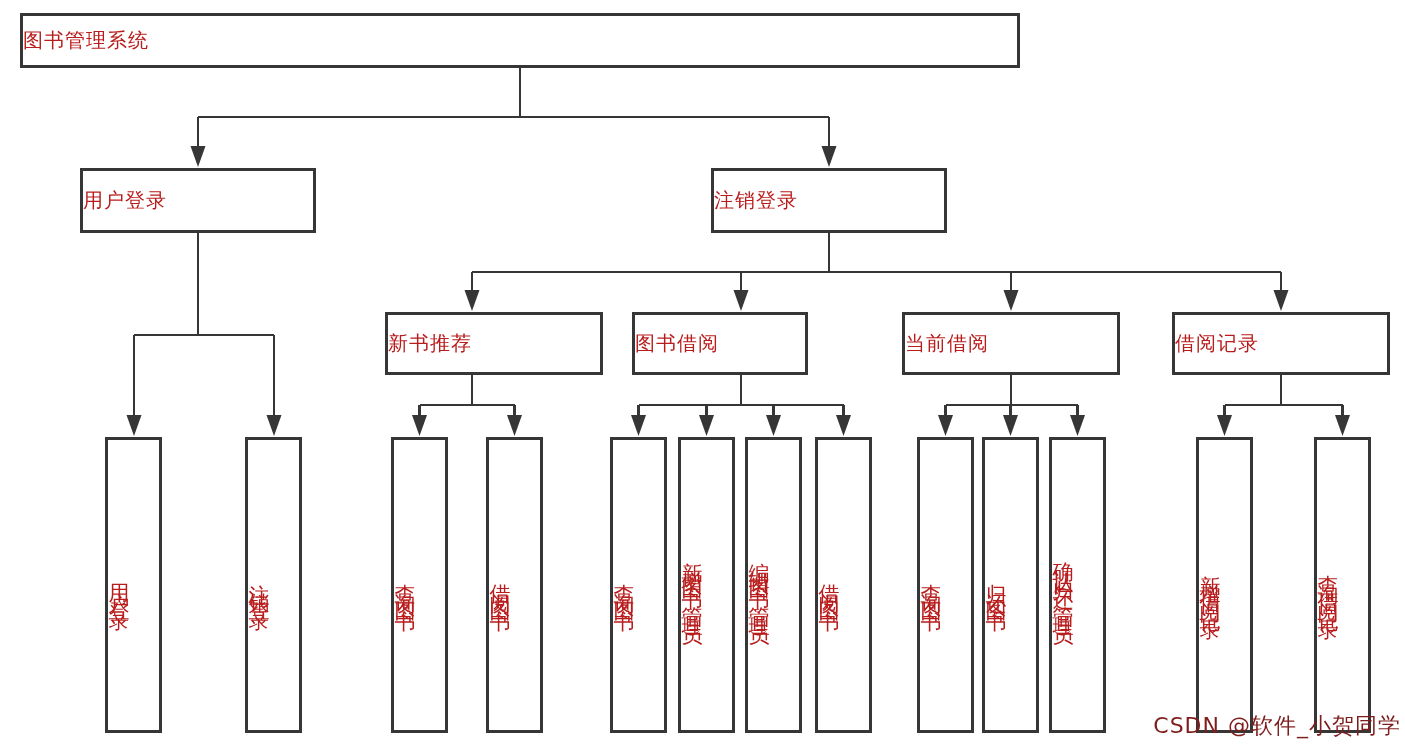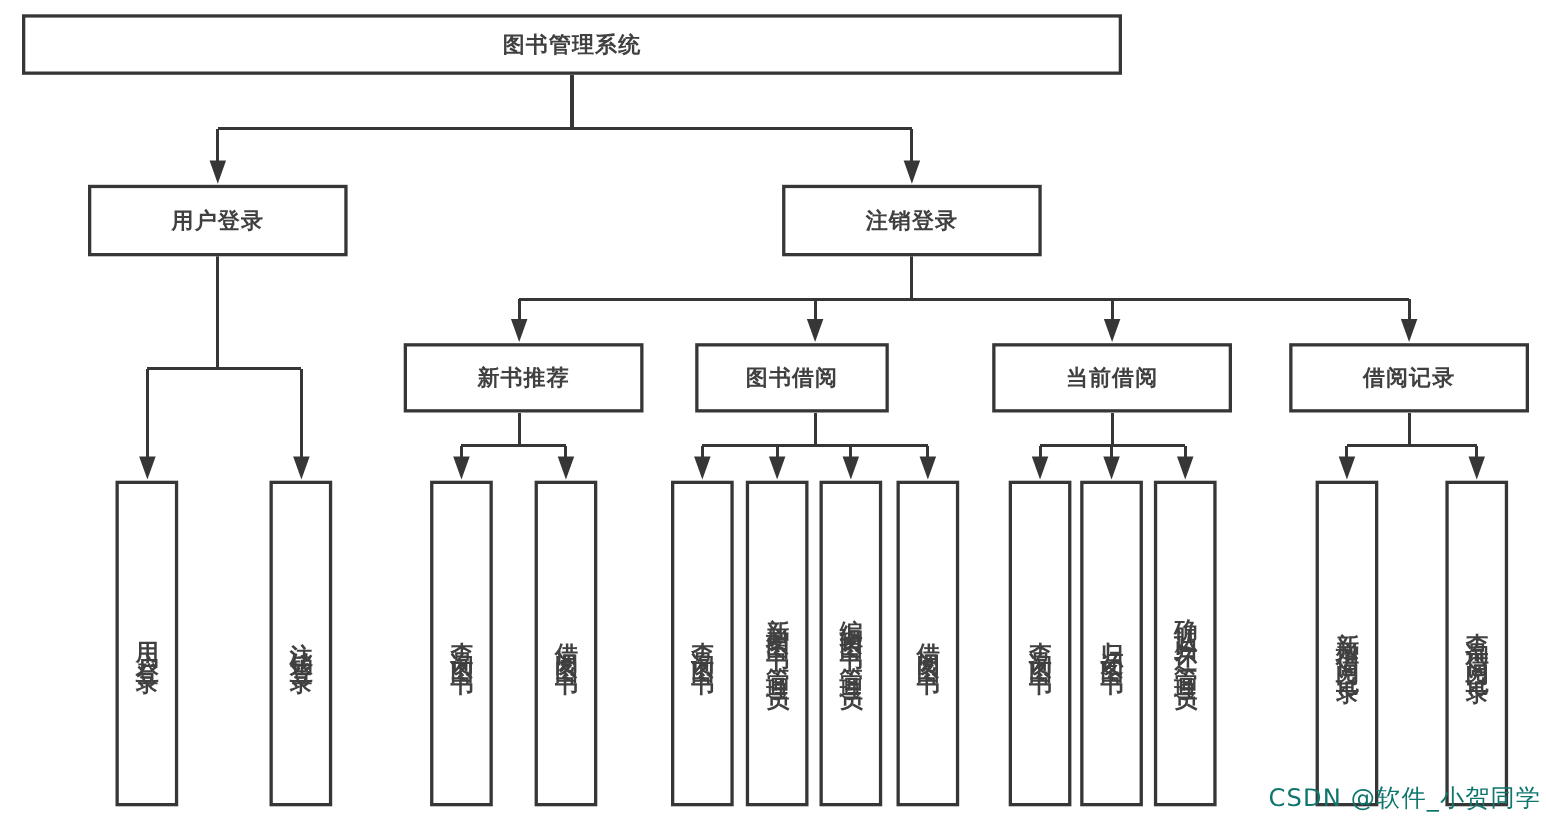--- a/index.html
+++ b/index.html
@@ -9,39 +9,38 @@
     background:#ffffff;
     font-family:"DejaVu Sans","Liberation Sans",sans-serif;
     overflow:hidden;
   }
   .connectors{position:absolute;left:0;top:0;width:1405px;height:747px;z-index:1;}
   .box{
     position:absolute;
     background:#ffffff;
     border:3px solid #363636;
     box-sizing:border-box;
-    display:flex;align-items:center;justify-content:center;
-    color:#404040;
+    display:flex;align-items:center;justify-content:flex-start;
+    color:#b91c1c;
     z-index:2;
-    font-weight:bold;
   }
   .hbox{font-size:20px;letter-spacing:1px;}
   .vbox{font-size:21px;}
   .vlabel{
     writing-mode:vertical-rl;
     text-orientation:mixed;
     letter-spacing:9px;
     line-height:1;
     white-space:nowrap;
   }
   .watermark{
     position:absolute;
     right:4px;bottom:6px;
     font-size:22px;
-    color:#0f766e;
+    color:#7f1d1d;
     letter-spacing:1px;
     z-index:6;
     white-space:nowrap;
   }
 </style>
 </head>
 <body>
 
 <div class="canvas">
 
@@ -118,21 +117,21 @@
     <span>图书管理系统</span>
   </div>
 
   <div class="box hbox" style="left:80px;top:168px;width:236px;height:65px">
     <span>用户登录</span>
   </div>
   <div class="box hbox" style="left:711px;top:168px;width:236px;height:65px">
     <span>注销登录</span>
   </div>
 
-  <div class="box hbox" style="left:367px;top:312px;width:218px;height:63px">
+  <div class="box hbox" style="left:385px;top:312px;width:218px;height:63px">
     <span>新书推荐</span>
   </div>
   <div class="box hbox" style="left:632px;top:312px;width:176px;height:63px">
     <span>图书借阅</span>
   </div>
   <div class="box hbox" style="left:1172px;top:312px;width:218px;height:63px">
     <span>借阅记录</span>
   </div>
   <div class="box hbox" style="left:902px;top:312px;width:218px;height:63px">
     <span>当前借阅</span>

